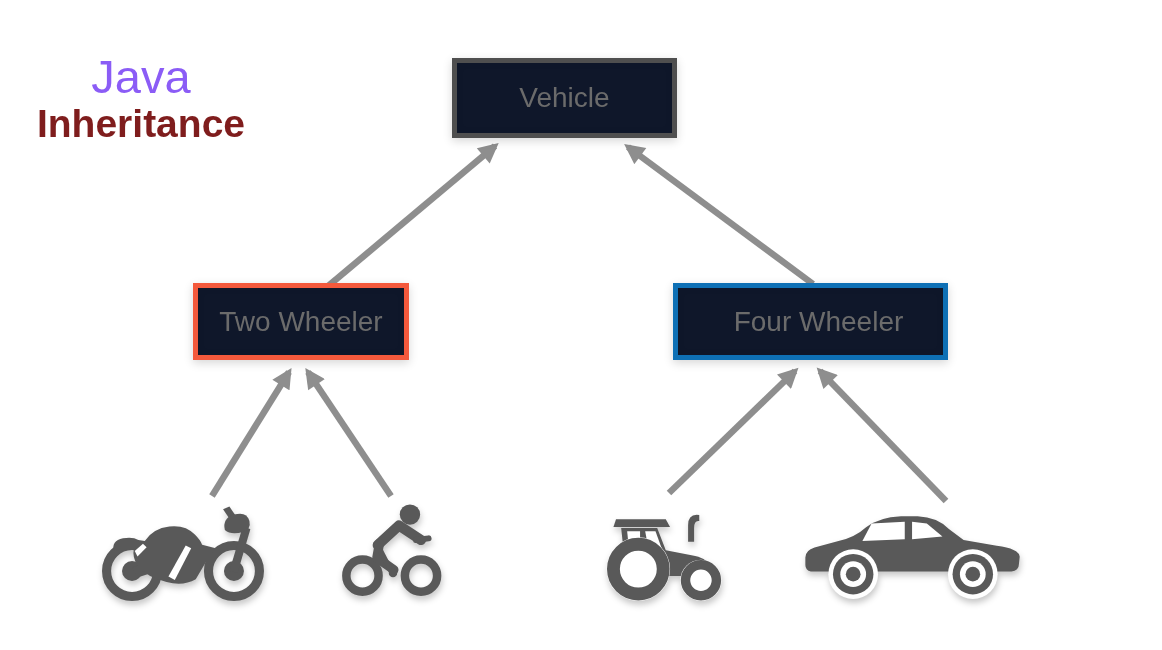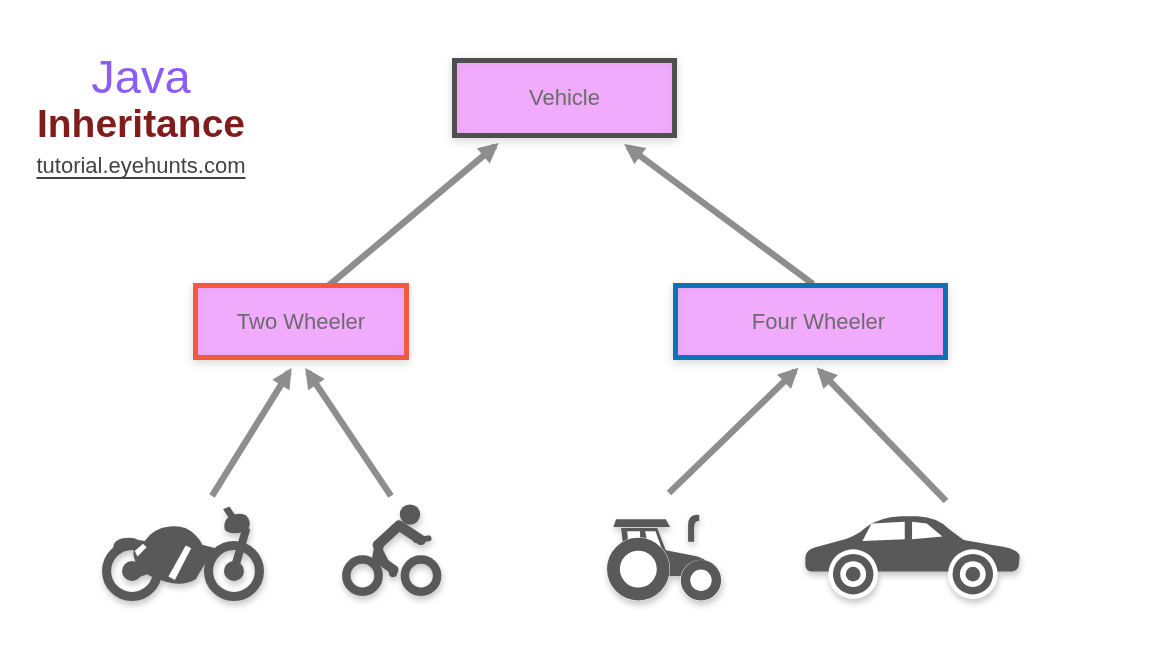--- a/index.html
+++ b/index.html
@@ -8,23 +8,23 @@
     font-family:"Liberation Sans","DejaVu Sans",sans-serif;overflow:hidden;
   }
   
   .brand{position:absolute;left:12px;top:52px;width:258px;text-align:center;}
   .brand .java{font-size:47px;color:#8b5cf6;line-height:1.05;}
   .brand .inh{font-size:39px;color:#7f1d1d;line-height:1.18;font-weight:bold;}
   .brand .site{display:inline-block;margin-top:6px;font-size:22px;color:#434343;
     text-decoration:underline;text-underline-offset:4px;cursor:pointer;}
   
   .node{
-    position:absolute;box-sizing:border-box;background:#f0abfc;
+    position:absolute;box-sizing:border-box;background:#0f172a;
     display:flex;align-items:center;justify-content:center;
-    font-size:22px;color:#6b6b6b;
+    font-size:28px;color:#6b6b6b;
     box-shadow:0 3px 9px rgba(0,0,0,0.16), inset 0 0 8px rgba(0,0,0,0.05);
   }
   .node-vehicle{left:452px;top:58px;width:225px;height:80px;border:5px solid #4f4f4f;}
   .node-two{left:193px;top:283px;width:216px;height:77px;border:5px solid #f4593c;}
   .node-four{left:673px;top:283px;width:275px;height:77px;border:5px solid #0e70b5;padding-left:16px;}
   
   .arrows{position:absolute;left:0;top:0;width:1162px;height:650px;pointer-events:none;}
   .arrows line{stroke:#8e8e8e;stroke-width:6.5;}
   
   .vicon{position:absolute;filter:drop-shadow(1px 4px 3px rgba(0,0,0,0.22));}
@@ -37,21 +37,20 @@
   .icon-car{left:798px;top:504px;}
 </style>
 </head>
 <body>
 
 <div class="stage">
 
   <header class="brand">
     <div class="java">Java</div>
     <div class="inh">Inheritance</div>
-    <a class="site">tutorial.eyehunts.com</a>
   </header>
 
   <svg class="arrows" viewBox="0 0 1162 650">
     <defs>
       <marker id="ah" viewBox="0 0 10 10" refX="7.6" refY="5" markerWidth="3.3" markerHeight="3.1" orient="auto" markerUnits="strokeWidth">
         <path d="M0,0 L10,5 L0,10 Z" fill="#8e8e8e"></path>
       </marker>
     </defs>
     <line x1="327" y1="287" x2="495" y2="146" marker-end="url(#ah)"></line>
     <line x1="813" y1="284" x2="628" y2="147" marker-end="url(#ah)"></line>

